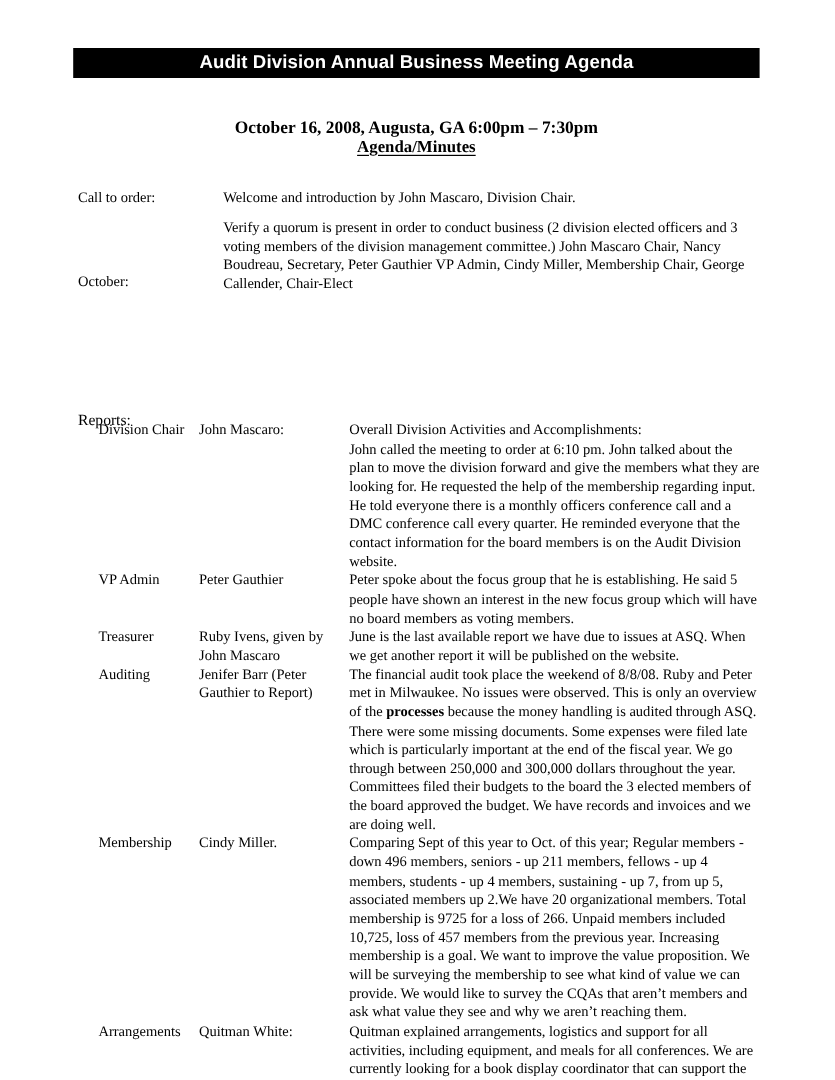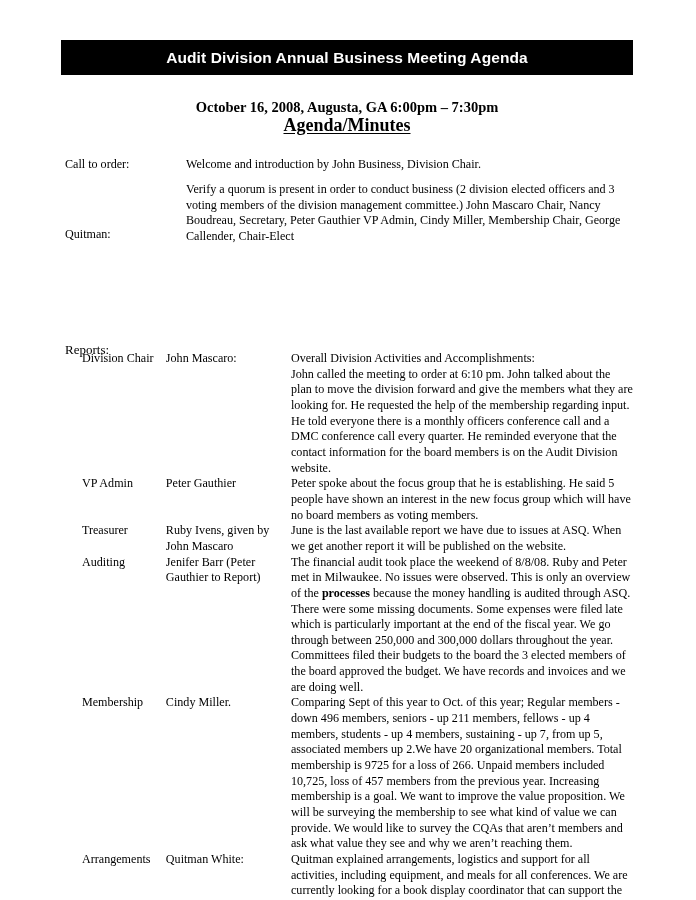--- a/index.html
+++ b/index.html
@@ -22,21 +22,21 @@
     height: 900px;
     background: #ffffff;
   }
 
   
   .title-bar {
     position: absolute;
     left: 61px;
     top: 40px;
     width: 572px;
-    height: 35px;
+    height: 25px;
     background: #000000;
     display: flex;
     align-items: center;
     justify-content: center;
     box-sizing: border-box;
   }
   .title-bar .title-text {
     color: #ffffff;
     font-family: "Liberation Sans", "DejaVu Sans", sans-serif;
     font-weight: bold;
@@ -57,21 +57,21 @@
     font-size: 14.5px;
     line-height: 1.1;
   }
   .doc-heading {
     position: absolute;
     left: 61px;
     top: 116px;
     width: 572px;
     text-align: center;
     font-weight: bold;
-    font-size: 18px;
+    font-size: 14px;
     line-height: 1.1;
   }
   .doc-heading .u {
     text-decoration: underline;
     text-underline-offset: 2px;
   }
 
   
   .section {
     position: absolute;
@@ -149,28 +149,28 @@
   <div class="subtitle">October 16, 2008, Augusta, GA 6:00pm – 7:30pm</div>
 
   <div class="doc-heading">
     <span class="u">Agenda/Minutes</span>
   </div>
 
   <div class="section" style="top:157px;">
     <div class="row2">
       <div class="lbl">Call to order:</div>
       <div class="body">
-        <p>Welcome and introduction by John Business, Division Chair.</p>
+        <p>Welcome and introduction by John Mascaro, Division Chair.</p>
       </div>
     </div>
   </div>
 
   <div class="section" style="top:182px;">
     <div class="row2">
-      <div class="lbl">Quitman:</div>
+      <div class="lbl">October:</div>
       <div class="body">
         <p>Verify a quorum is present in order to conduct business (2 division elected officers and 3 voting members of the division management committee.) John Mascaro Chair, Nancy Boudreau, Secretary, Peter Gauthier VP Admin, Cindy Miller, Membership Chair, George Callender, Chair-Elect</p>
         <div class="gap-md"></div>
         <div class="gap-md"></div>
         <div class="gap-md"></div>
       </div>
     </div>
   </div>
 
   <div class="reports-label">Reports:</div>

